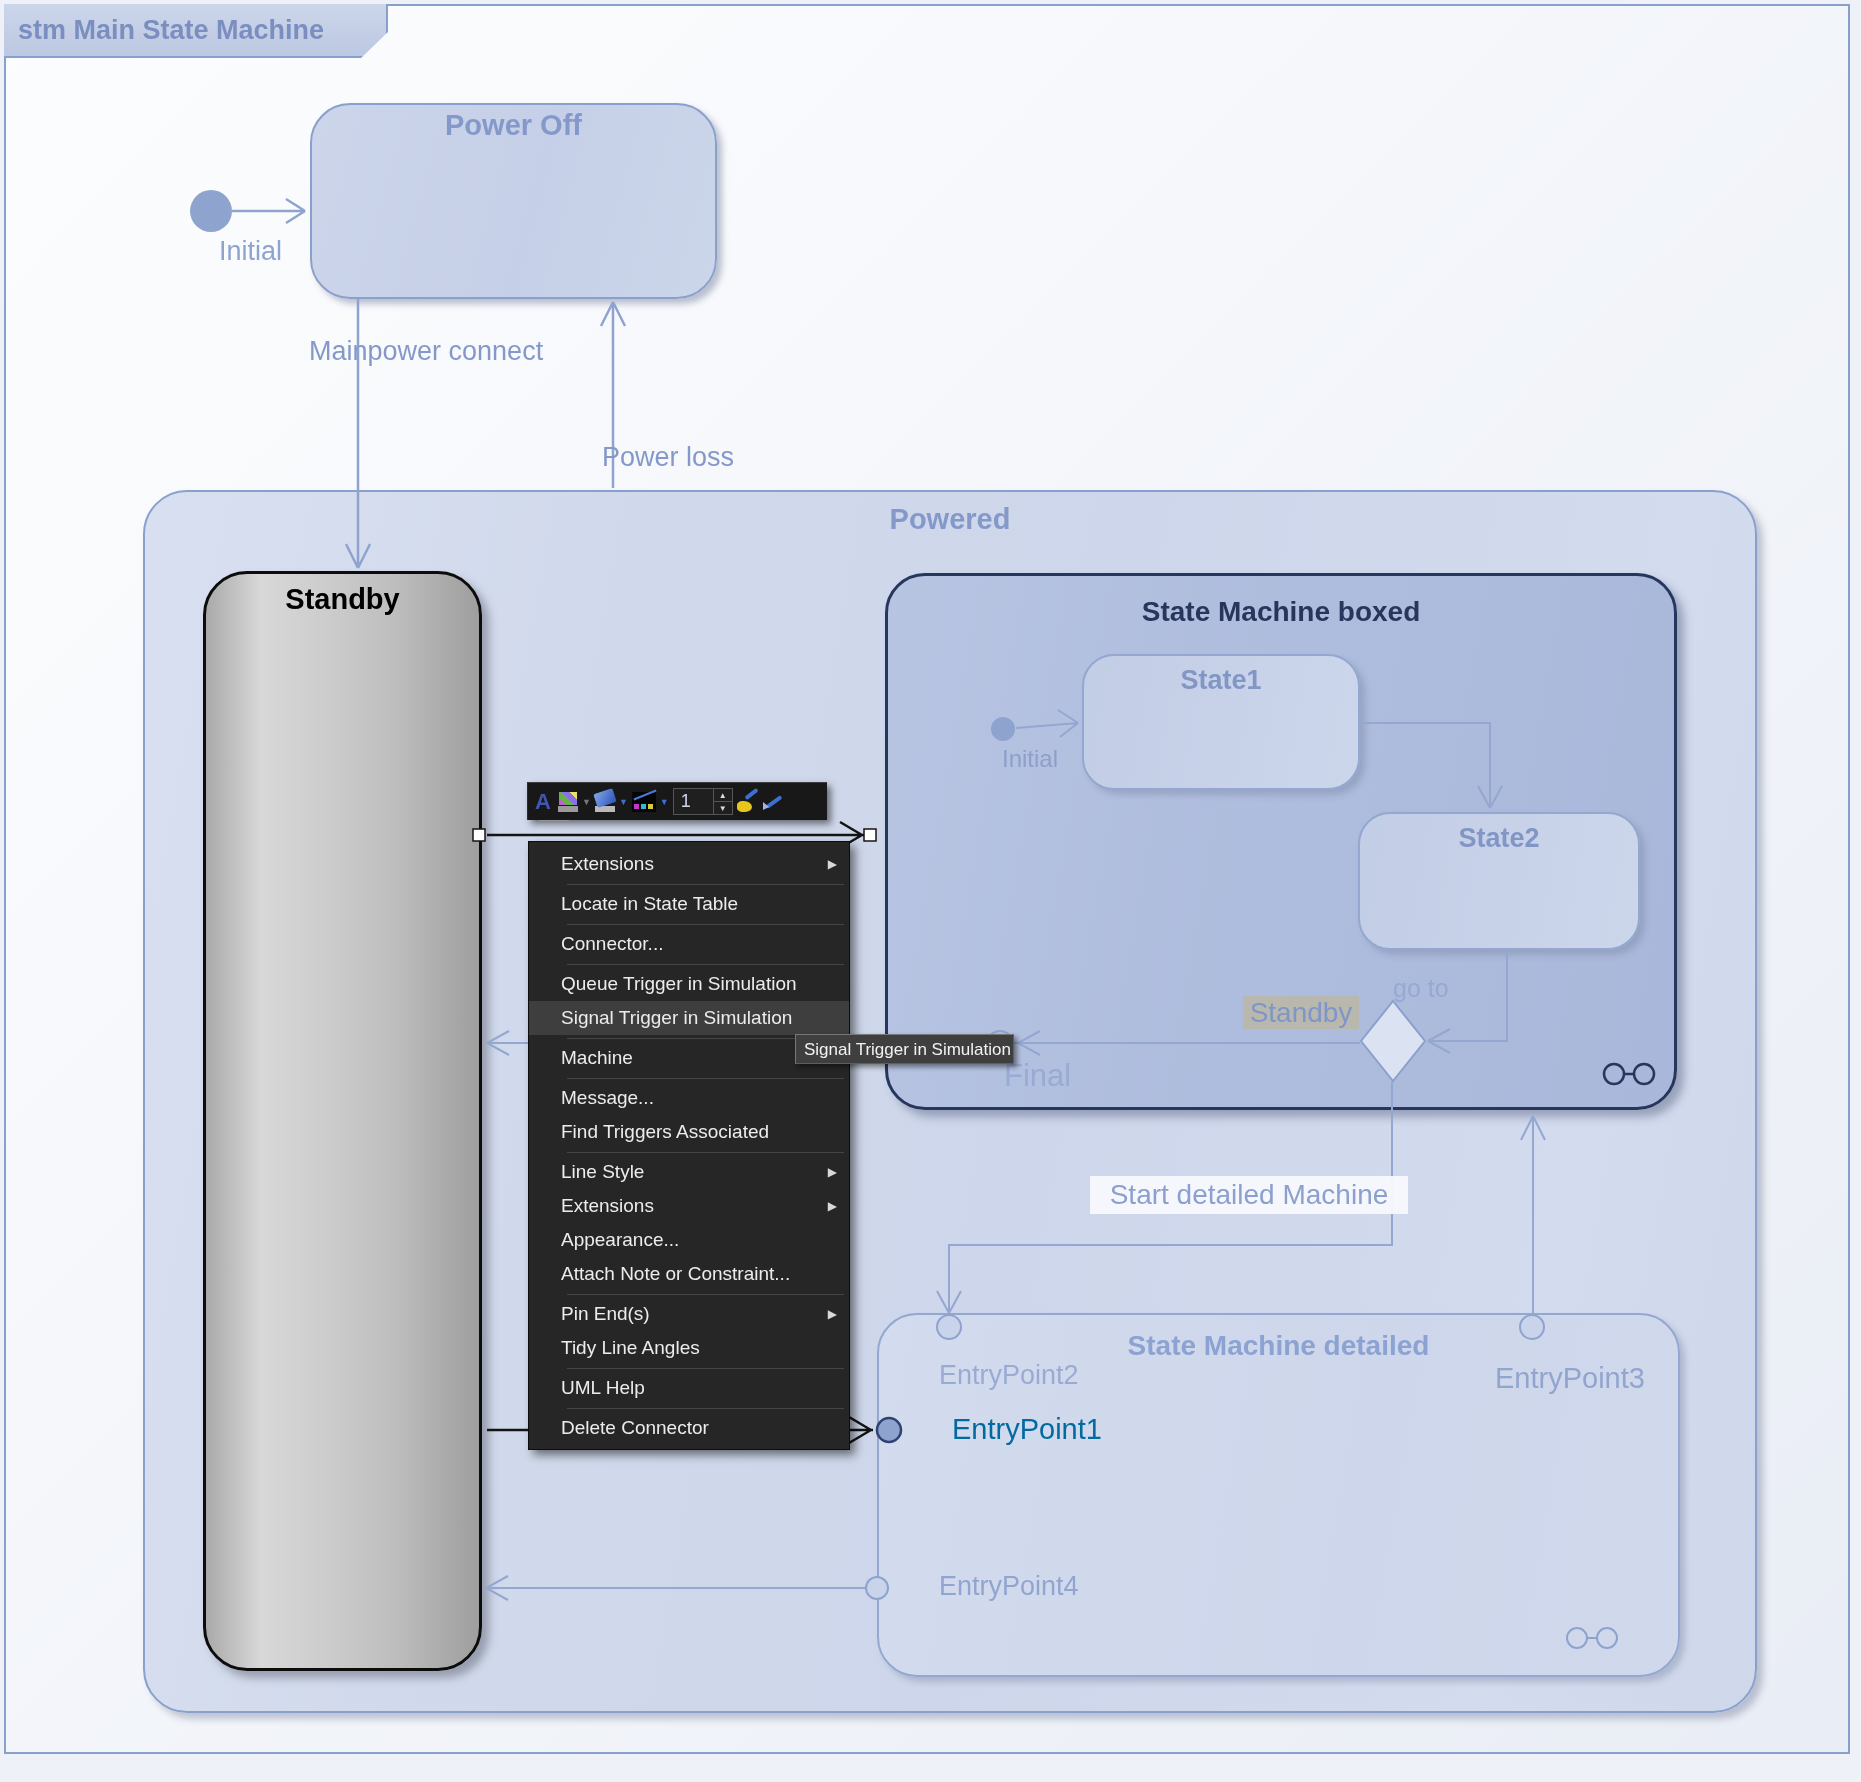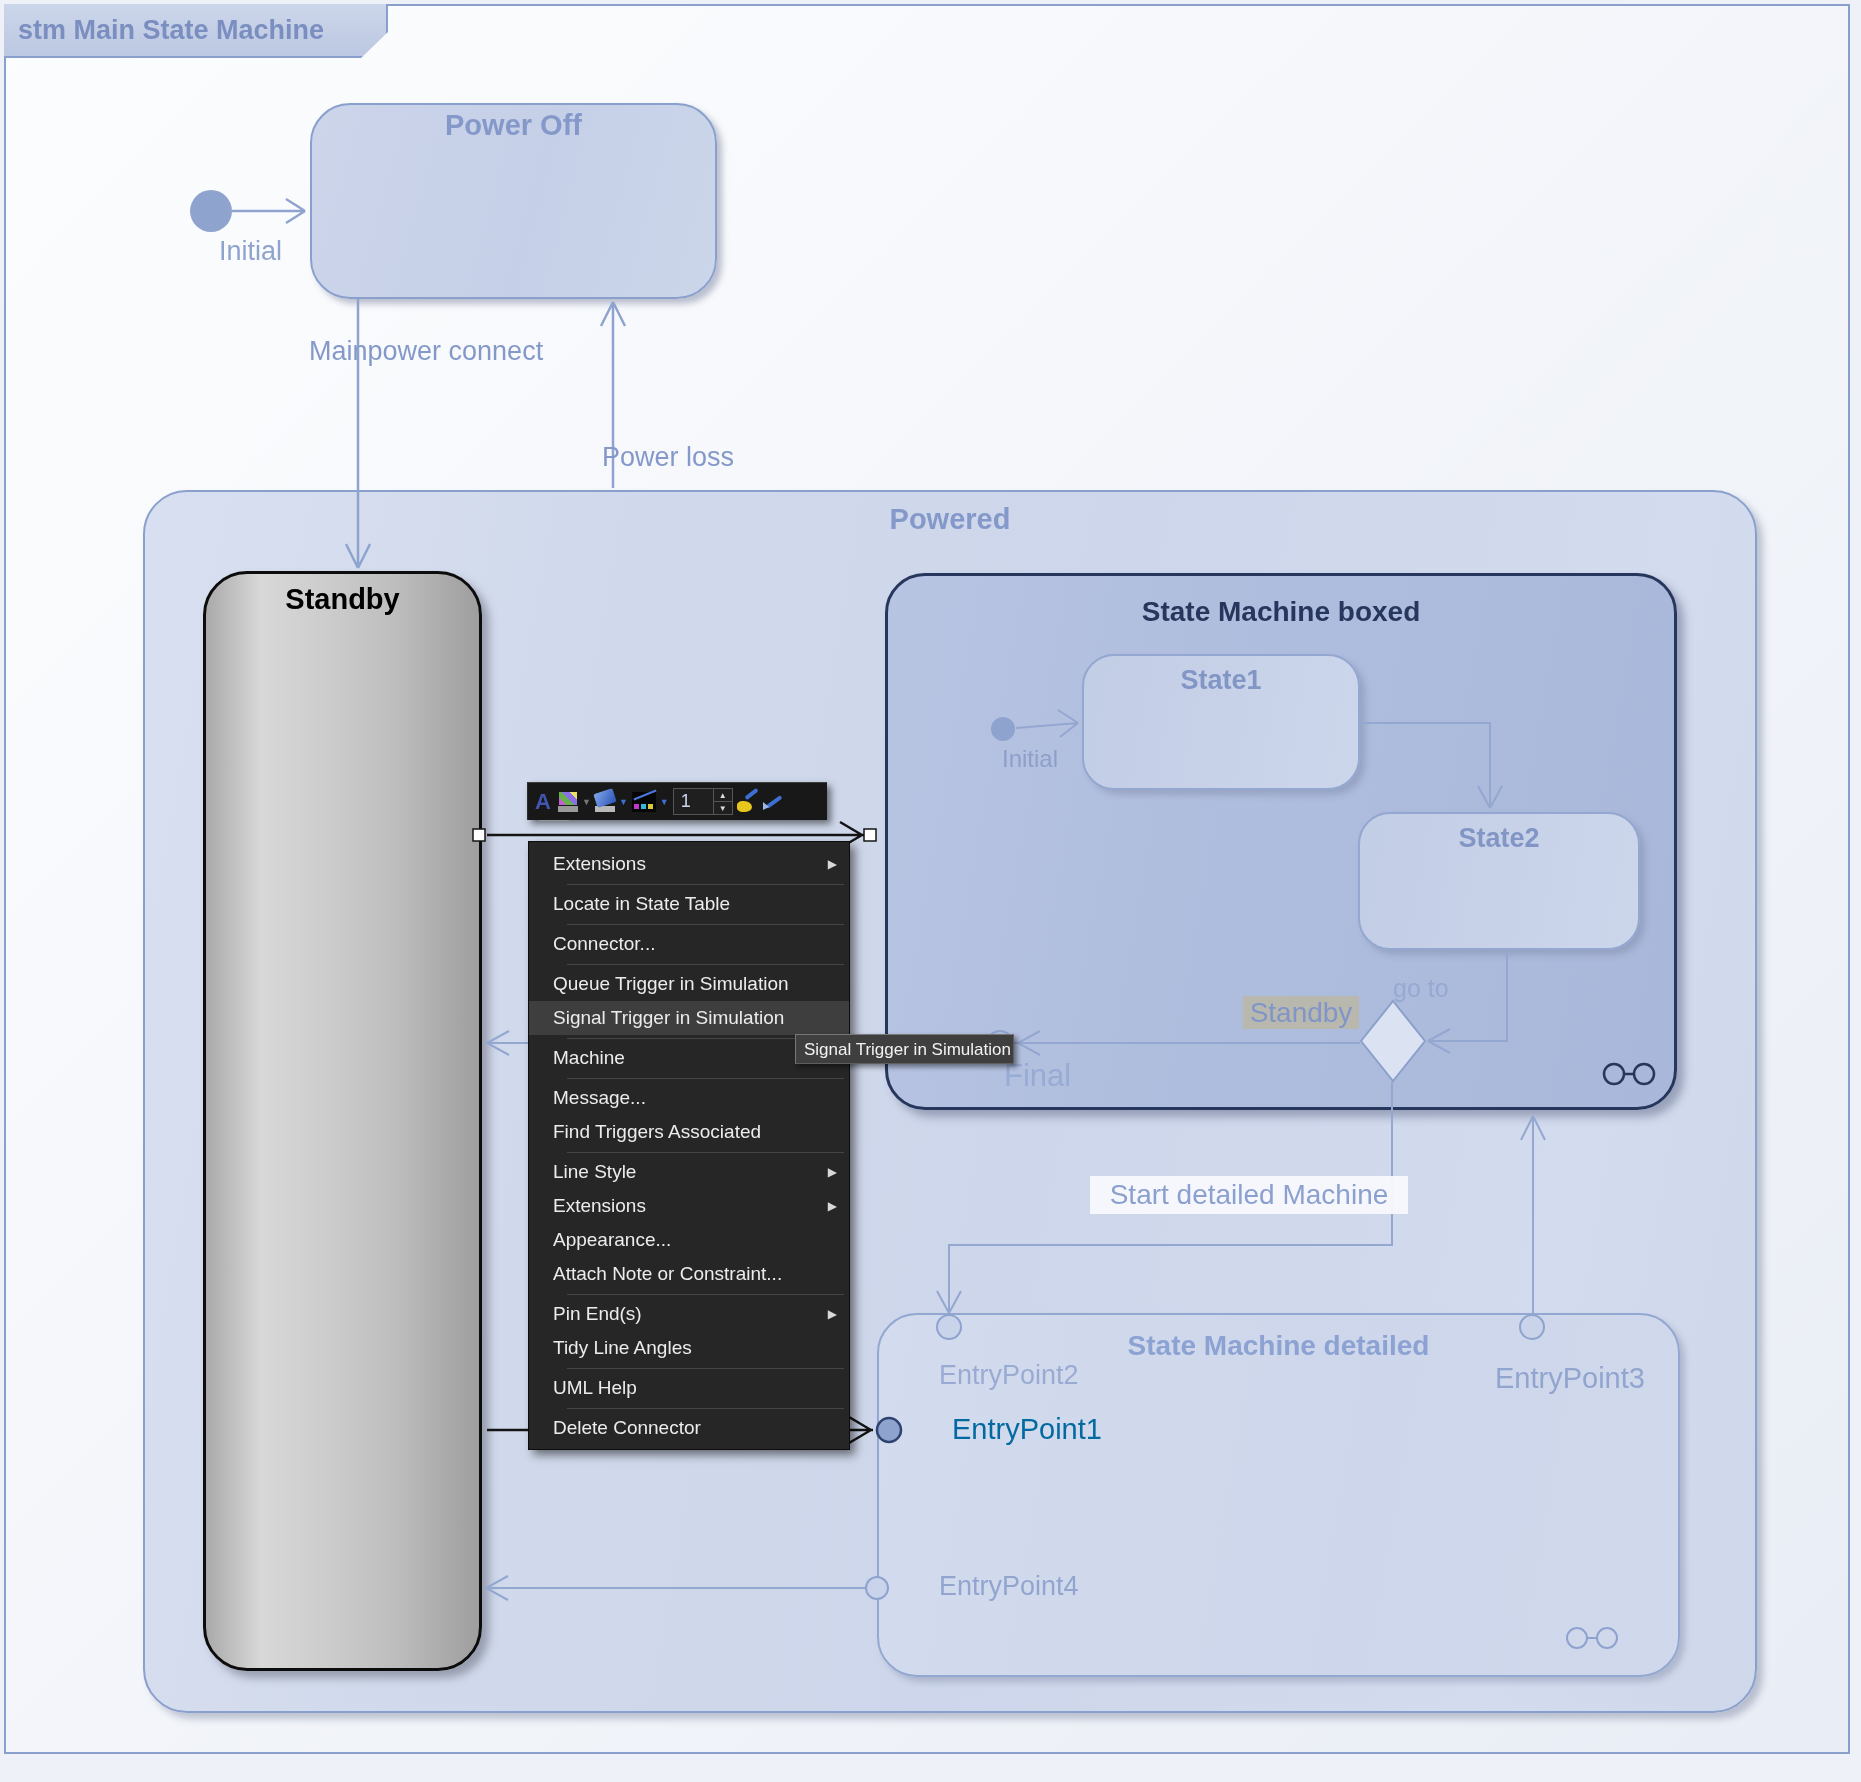--- a/index.html
+++ b/index.html
@@ -105,21 +105,21 @@
       transform:rotate(-38deg);border-radius:2px;}
   .pen{width:22px;height:22px;position:relative;}
   .pen .shaft{position:absolute;left:2px;top:9px;width:18px;height:4px;background:#3d6fd0;
       transform:rotate(-35deg);border-radius:2px;}
   .pen .nib{position:absolute;left:0;bottom:3px;width:0;height:0;
       border-left:6px solid #9db8e8;border-top:5px solid transparent;border-bottom:3px solid transparent;}
 
   
   #menu{left:528px;top:841px;width:322px;background:#262626;border:1px solid #0d0d0d;
       box-shadow:5px 5px 9px rgba(0,0,0,.5);z-index:50;padding:5px 0 4px 0;box-sizing:border-box;}
-  .mi{height:34px;line-height:34px;padding-left:24px;padding-right:10px;font-size:19px;
+  .mi{height:34px;line-height:34px;padding-left:32px;padding-right:10px;font-size:19px;
       color:#ececec;position:relative;}
   .mi.hl{background:#3e3e3e;}
   .mi .sub{position:absolute;right:12px;top:0;font-size:12px;color:#d8d8d8;}
   .msep{height:1px;background:#454545;margin:3px 5px 2px 38px;}
 
   
   #tooltip{left:795px;top:1034px;width:219px;height:30px;background:#3f3f3f;
       border:1px solid #5f5f5f;border-top-color:#787878;border-left-color:#787878;
       box-shadow:3px 3px 5px rgba(0,0,0,.45);z-index:60;color:#f2f2f2;font-size:17px;
       line-height:29px;padding-left:8px;box-sizing:border-box;white-space:nowrap;}

